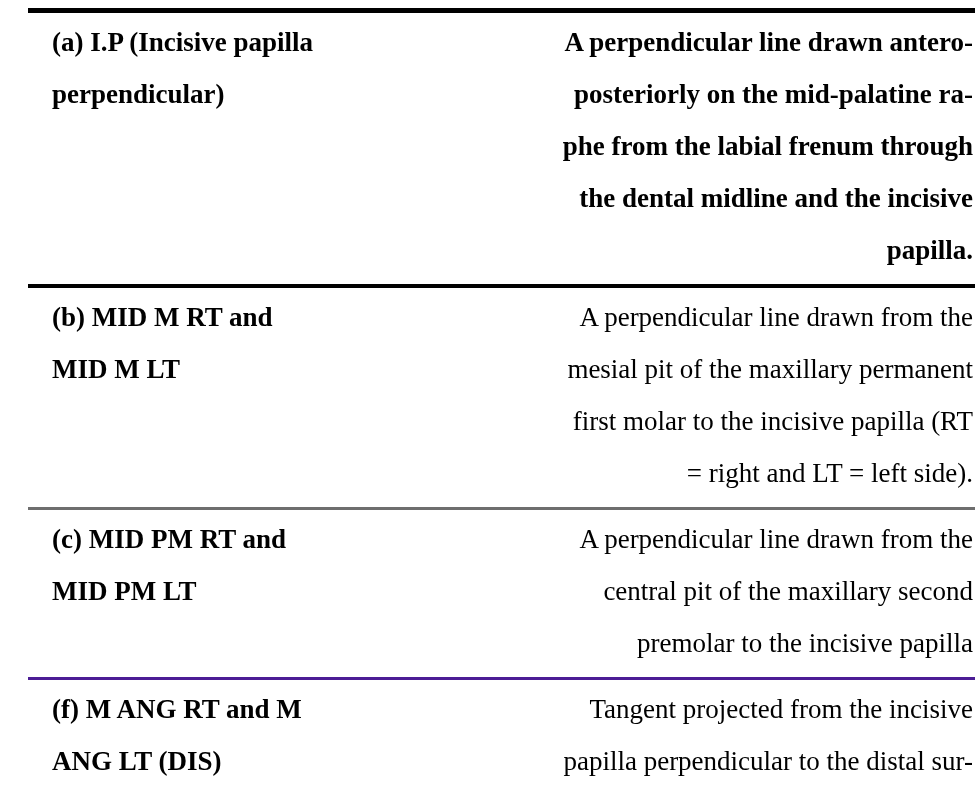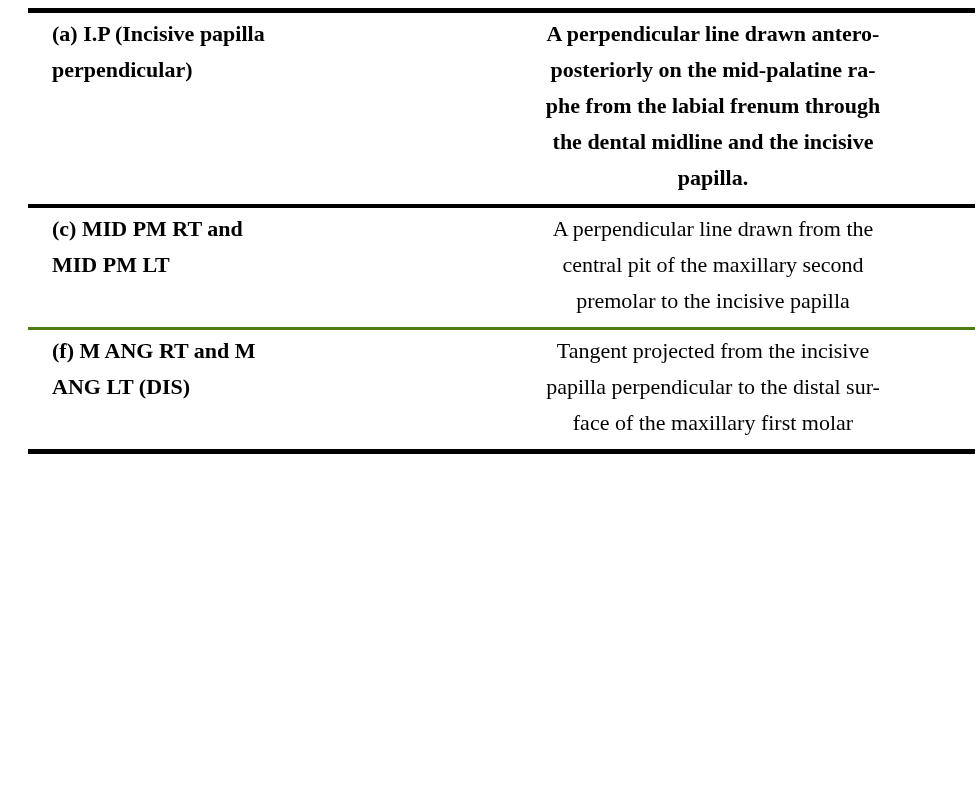--- a/index.html
+++ b/index.html
@@ -26,54 +26,62 @@
     top: 8px;
     width: 947px;
     border-collapse: collapse;
     border-top: 5px solid #000000;
     border-bottom: 5px solid #000000;
     table-layout: fixed;
   }
   td {
     vertical-align: top;
     white-space: pre-line;
-    font-size: 22px;
-    line-height: 36px;
+    font-size: 27px;
+    line-height: 52px;
   }
   td.term {
     width: 393px;
     font-weight: bold;
     text-align: left;
     padding: 3px 6px 8px 24px;
   }
   td.definition {
-    text-align: center;
+    text-align: right;
     padding: 3px 2px 8px 2px;
   }
   td.definition.bold-def {
     font-weight: bold;
   }
   tr.rule-heavy > td { border-bottom: 4px solid #000000; }
   tr.rule-gray  > td { border-bottom: 3px solid #6e6e6e; }
-  tr.rule-dark  > td { border-bottom: 3px solid #4d7c0f; }
+  tr.rule-dark  > td { border-bottom: 3px solid #4c1d95; }
 </style>
 </head>
 <body>
 
 <div class="page">
   <table class="def-table">
     <tbody>
       <tr class="rule-heavy">
         <td class="term">(a) I.P (Incisive papilla
 perpendicular)</td>
         <td class="definition bold-def">A perpendicular line drawn antero-
 posteriorly on the mid-palatine ra-
 phe from the labial frenum through
 the dental midline and the incisive
 papilla.</td>
+      </tr>
+      <tr class="rule-gray">
+        <td class="term">(b) MID M RT and
+MID M LT</td>
+        <td class="definition">A perpendicular line drawn from the
+mesial pit of the maxillary permanent
+first molar to the incisive papilla (RT
+= right and LT = left side).</td>
       </tr>
       <tr class="rule-dark">
         <td class="term">(c) MID PM RT and
 MID PM LT</td>
         <td class="definition">A perpendicular line drawn from the
 central pit of the maxillary second
 premolar to the incisive papilla</td>
       </tr>
       <tr>
         <td class="term">(f) M ANG RT and M

